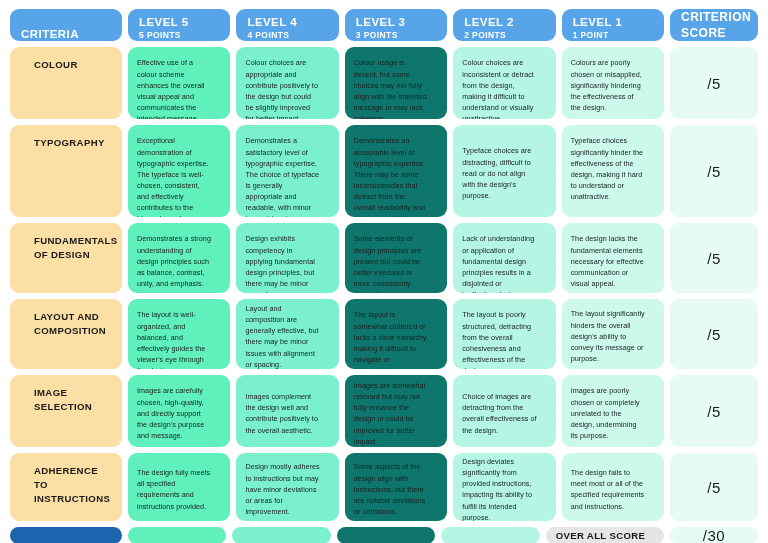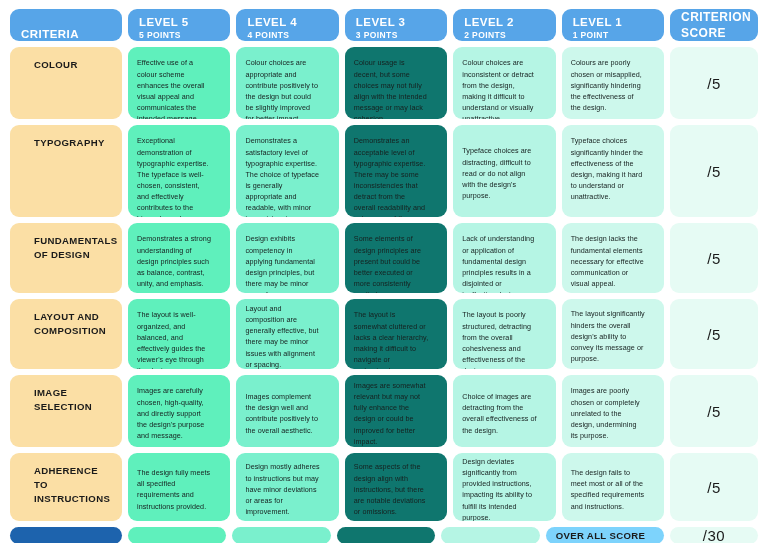--- a/index.html
+++ b/index.html
@@ -116,21 +116,21 @@
     color: #1a1a1a;
     letter-spacing: .5px;
   }
 
   
   .footer-row { height: 44px; }
   .footer-blue {
     background: #1d63ad;
   }
   .footer-overall {
-    background: #7dd3fc;
+    background: #e5e5e5;
     display: flex;
     align-items: center;
     padding: 0 10px;
     font-size: 9.6px;
     font-weight: bold;
     color: #1a1a1a;
     letter-spacing: .35px;
     line-height: 1.4;
   }
   .footer-score {

